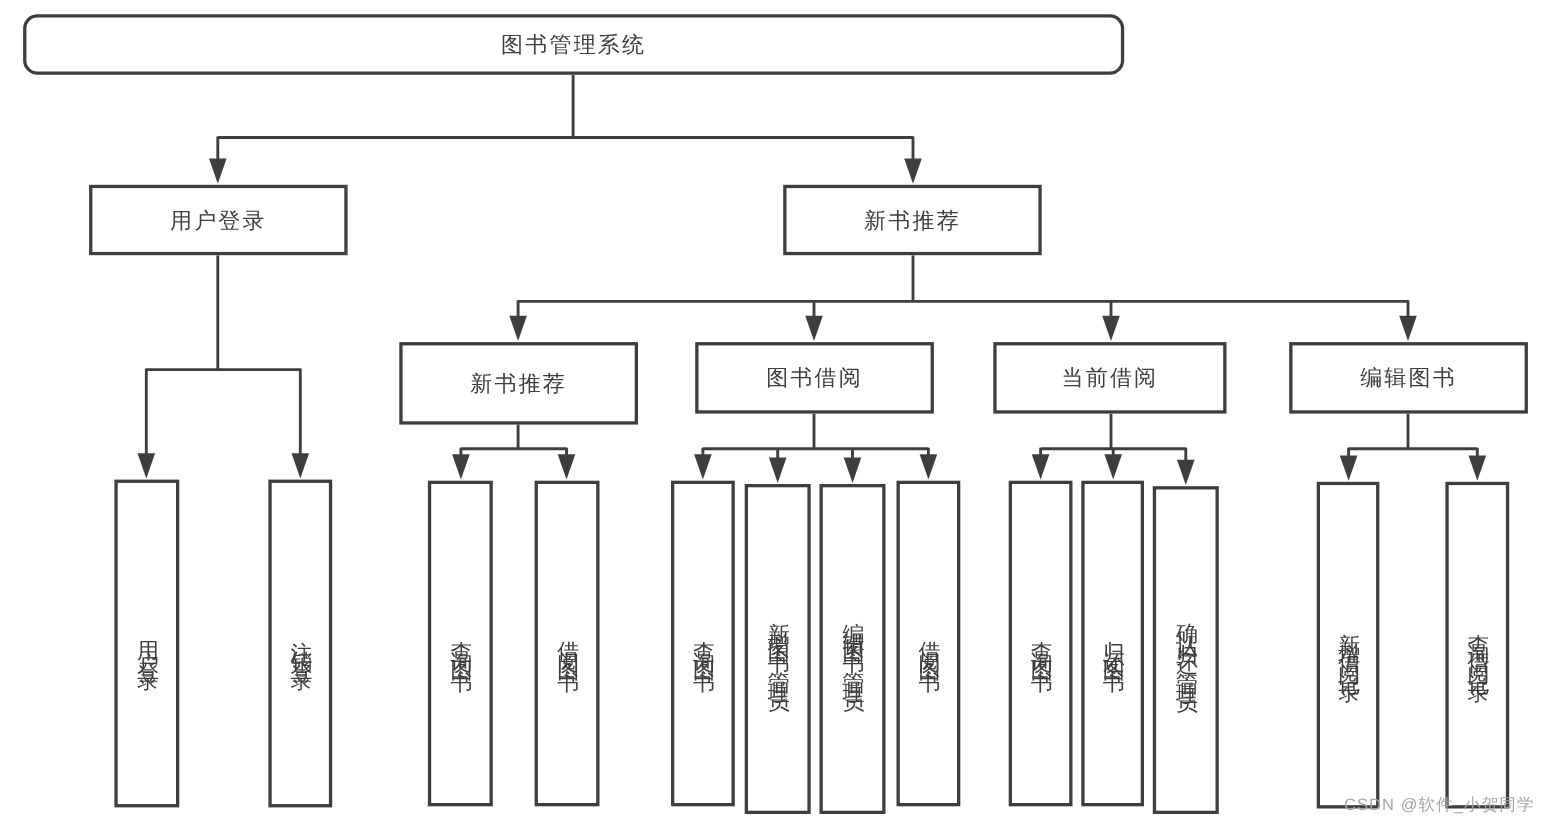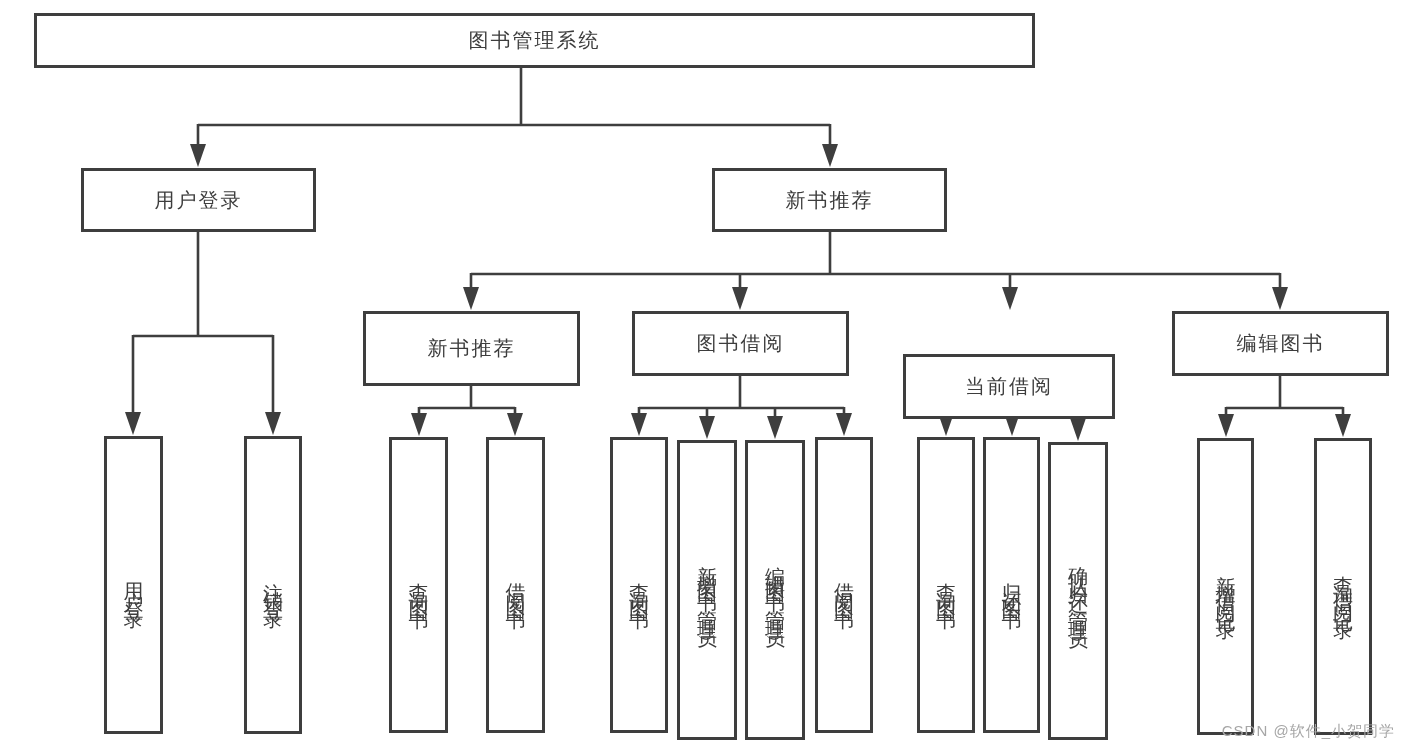--- a/index.html
+++ b/index.html
@@ -23,26 +23,26 @@
   }
   .vnode{
     writing-mode:vertical-lr;
     text-orientation:mixed;
     letter-spacing:9px;
     line-height:1.15;
     white-space:normal;
     font-size:20px;
   }
   
-  .n-root{left:34px;top:13px;width:1001px;height:55px;}
+  .n-root{left:21px;top:13px;width:1001px;height:55px;border-radius:13px;}
   .n-user-login{left:81px;top:168px;width:235px;height:64px;}
   .n-book-mgmt{left:712px;top:168px;width:235px;height:64px;}
   .n-new-book{left:363px;top:311px;width:217px;height:75px;}
   .n-book-borrow{left:632px;top:311px;width:217px;height:65px;}
-  .n-current-borrow{left:903px;top:311px;width:212px;height:65px;margin-top:43px;}
+  .n-current-borrow{left:903px;top:311px;width:212px;height:65px;}
   .n-borrow-records{left:1172px;top:311px;width:217px;height:65px;}
   
   .l-login{left:104px;top:436px;width:59px;height:298px;}
   .l-logout{left:244px;top:436px;width:58px;height:298px;}
   .l-nb-query{left:389px;top:437px;width:59px;height:296px;}
   .l-nb-borrow{left:486px;top:437px;width:59px;height:296px;}
   .l-bb-query{left:610px;top:437px;width:58px;height:296px;}
   .l-bb-add{left:677px;top:440px;width:60px;height:300px;}
   .l-bb-edit{left:745px;top:440px;width:60px;height:300px;}
   .l-bb-borrow{left:815px;top:437px;width:58px;height:296px;}

